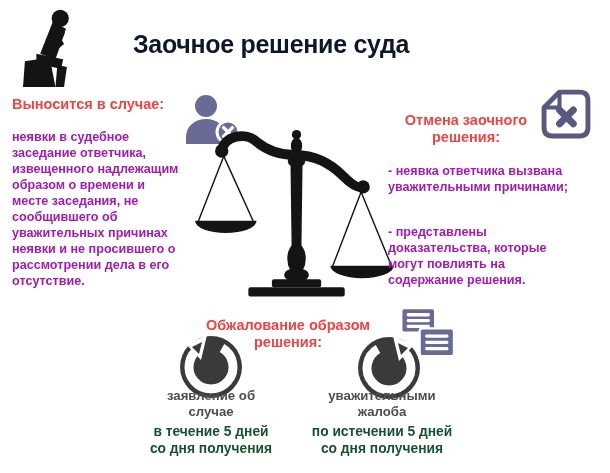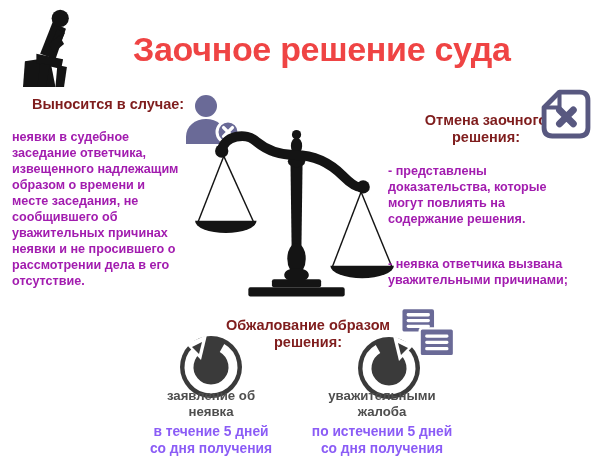--- a/index.html
+++ b/index.html
@@ -3,47 +3,46 @@
 <meta charset="utf-8">
 <style>
   html,body{margin:0;padding:0;background:#e9e9e9;}
   .canvas{
     position:relative;width:610px;height:473px;background:#ffffff;
     font-family:"Liberation Sans","DejaVu Sans",sans-serif;overflow:hidden;
     margin:0 auto;
   }
   .abs{position:absolute;}
   .page-title{
-    left:133px;top:30px;font-size:34px;font-weight:bold;color:#ef4444;
+    left:133px;top:30px;font-size:25px;font-weight:bold;color:#0f172a;
     letter-spacing:-0.3px;white-space:nowrap;
   }
   .section-heading{
-    font-size:14.5px;font-weight:bold;color:#7f1d1d;line-height:1.18;
+    font-size:14.5px;font-weight:bold;color:#ef4444;line-height:1.18;
     white-space:pre-line;
-    margin-left:20px;
   }
   .grounds-heading{left:12px;top:96px;width:180px;text-align:left;}
   .cancel-heading{left:390px;top:112px;width:152px;text-align:center;}
   .appeal-heading{left:192px;top:317px;width:192px;text-align:center;}
   .body-text{
     font-size:12.6px;font-weight:bold;color:#a21caf;line-height:16px;
     white-space:pre-line;
   }
   .grounds-body{left:12px;top:129px;width:172px;}
   .cancel-bullets{left:388px;top:147px;width:196px;}
   .cancel-bullets .bullet{margin:0 0 13px 0;}
   .option{width:170px;text-align:center;}
   .option-left{left:126px;top:388px;}
   .option-right{left:297px;top:388px;}
   .option-label{
     font-size:13.2px;font-weight:bold;color:#4e4e4e;line-height:15.5px;
     white-space:pre-line;margin-bottom:5px;
   }
   .option-deadline{
-    font-size:13.8px;font-weight:bold;color:#8b5cf6;line-height:16.5px;
+    font-size:13.8px;font-weight:bold;color:#14532d;line-height:16.5px;
     white-space:pre-line;
   }
   svg{display:block;}
 </style>
 </head>
 <body>
 
 <div class="canvas">
 
   <div class="abs" style="left:12px;top:4px;">
@@ -115,26 +114,26 @@
 
   <div class="abs" style="left:540px;top:88px;">
     <svg width="52" height="52" viewBox="0 0 64 64">
       <path d="M24 5 H49 Q59 5 59 15 V49 Q59 59 49 59 H15 Q5 59 5 49 V24 Z" fill="#ffffff" stroke="#585880" stroke-width="6" stroke-linejoin="round"></path>
       <path d="M24 5 V24 H5" fill="none" stroke="#585880" stroke-width="5" stroke-linejoin="round"></path>
       <path d="M24 27 L41 44 M41 27 L24 44" stroke="#585880" stroke-width="8.5" stroke-linecap="round"></path>
     </svg>
   </div>
 
   <div class="abs body-text cancel-bullets">
+    <div class="bullet">- неявка ответчика вызвана
+уважительными причинами;</div>
     <div class="bullet">- представлены
 доказательства, которые
 могут повлиять на
 содержание решения.</div>
-    <div class="bullet">- неявка ответчика вызвана
-уважительными причинами;</div>
   </div>
 
   <div class="abs section-heading appeal-heading">Обжалование образом
 решения:</div>
 
   <div class="abs" style="left:177px;top:333px;">
     <svg width="68" height="68" viewBox="0 0 68 68">
       <g transform="scale(-1,1) translate(-68,0)">
         <circle cx="34" cy="34" r="31" fill="#3a3a3a"></circle>
         <path d="M23 15 A22 22 0 1 0 45 15" fill="none" stroke="#ffffff" stroke-width="9"></path>
@@ -165,21 +164,21 @@
       <g fill="#ffffff">
         <rect x="27" y="29.5" width="25" height="3.6" rx="1.6"></rect>
         <rect x="27" y="36.3" width="25" height="3.6" rx="1.6"></rect>
         <rect x="27" y="43.1" width="25" height="3.6" rx="1.6"></rect>
       </g>
     </svg>
   </div>
 
   <div class="abs option option-left">
     <div class="option-label">заявление об
-неявка</div>
+случае</div>
     <div class="option-deadline">в течение 5 дней
 со дня получения</div>
   </div>
 
   <div class="abs option option-right">
     <div class="option-label">уважительными
 жалоба</div>
     <div class="option-deadline">по истечении 5 дней
 со дня получения</div>
   </div>

